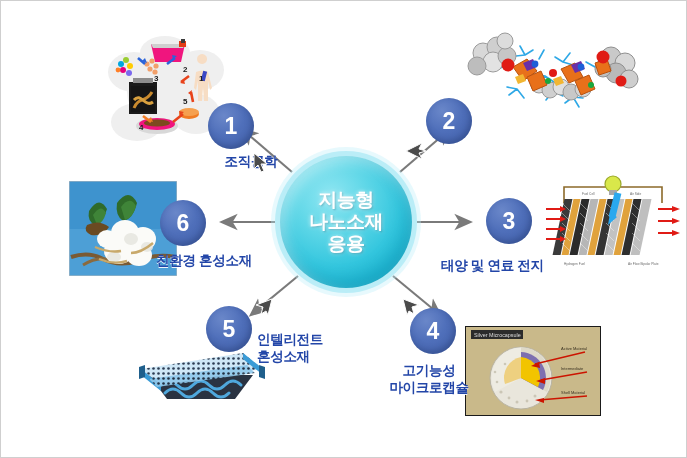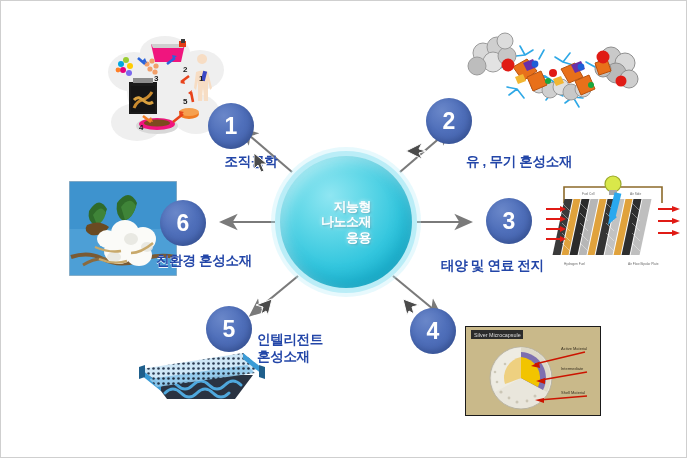--- a/index.html
+++ b/index.html
@@ -34,23 +34,23 @@
                 inset -6px -8px 16px rgba(0, 110, 140, 0.22),
                 inset 5px 6px 14px rgba(255, 255, 255, 0.45);
     display: flex;
     align-items: center;
     justify-content: center;
     z-index: 6;
   }
   .hub-text {
     color: #ffffff;
     font-weight: bold;
-    font-size: 13px;
+    font-size: 19px;
     line-height: 1.16;
-    text-align: right;
+    text-align: center;
     letter-spacing: -0.5px;
     text-shadow: 0 0 4px rgba(255,255,255,0.75), 1px 1px 2px rgba(0,90,115,0.45);
     white-space: pre-line;
   }
 
   
   .arrow {
     position: absolute;
     z-index: 2;
     pointer-events: none;
@@ -304,21 +304,20 @@
         <circle cx="150" cy="28" r="6.5"></circle>
         <circle cx="168" cy="52" r="5.5"></circle>
         <circle cx="100" cy="44" r="4"></circle>
       </g>
     </svg>
   </div>
 
   <div class="badge" style="left:425px; top:97px;">
     <span>2</span>
   </div>
-  <div class="label" style="left:428px; top:152px; width:180px; text-align:center;">유 , 무기 혼성소재</div>
 
   <div class="art" style="left:545px; top:172px; width:135px; height:100px;">
     <svg width="135" height="100" viewBox="0 0 135 100">
 
       <path d="M18,30 L18,14 L60,14 M74,14 L116,14 L116,30" stroke="#8c6a2a" stroke-width="1.6" fill="none"></path>
       <g>
         <circle cx="67" cy="11" r="8" fill="#d9e84a" stroke="#9aa82a" stroke-width="1.2"></circle>
         <rect x="63" y="17" width="8" height="5" fill="#a8a8a8"></rect>
       </g>
 
@@ -427,20 +426,22 @@
         <text x="96" y="24">Active Material</text>
         <text x="96" y="44">Intermediate</text>
         <text x="96" y="68">Shell Material</text>
       </g>
     </svg>
   </div>
 
   <div class="badge" style="left:409px; top:307px;">
     <span>4</span>
   </div>
+  <div class="label" style="left:368px; top:361px; width:120px; text-align:center;">고기능성
+마이크로캡슐</div>
 
   <div class="art" style="left:130px; top:340px; width:140px; height:62px;">
     <svg width="140" height="62" viewBox="0 0 140 62">
       <defs>
         <pattern id="mesh" width="5" height="5" patternUnits="userSpaceOnUse">
           <rect width="5" height="5" fill="#cfe7f6"></rect>
           <circle cx="2.5" cy="2.5" r="1.3" fill="#2b3b52"></circle>
         </pattern>
         <pattern id="mesh2" width="5" height="5" patternUnits="userSpaceOnUse">
           <rect width="5" height="5" fill="#8fc7ea"></rect>

